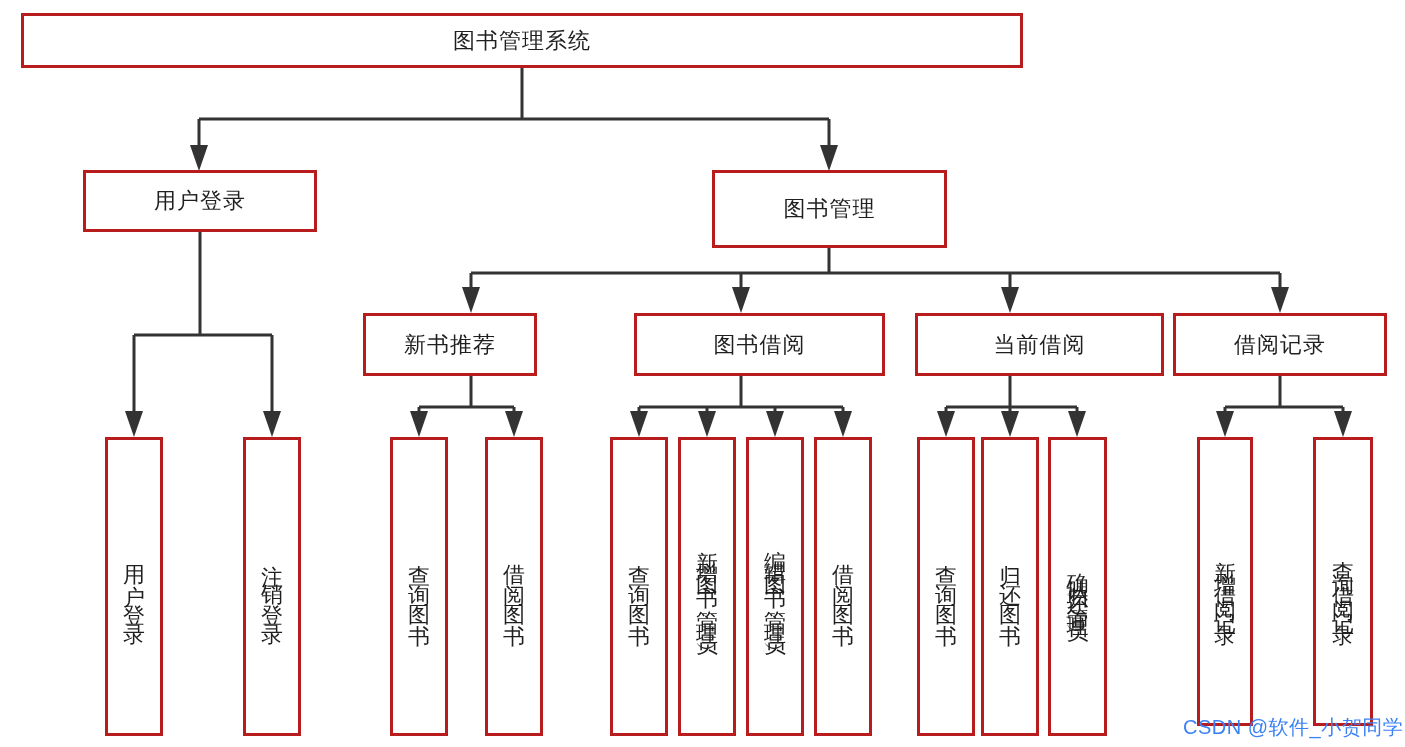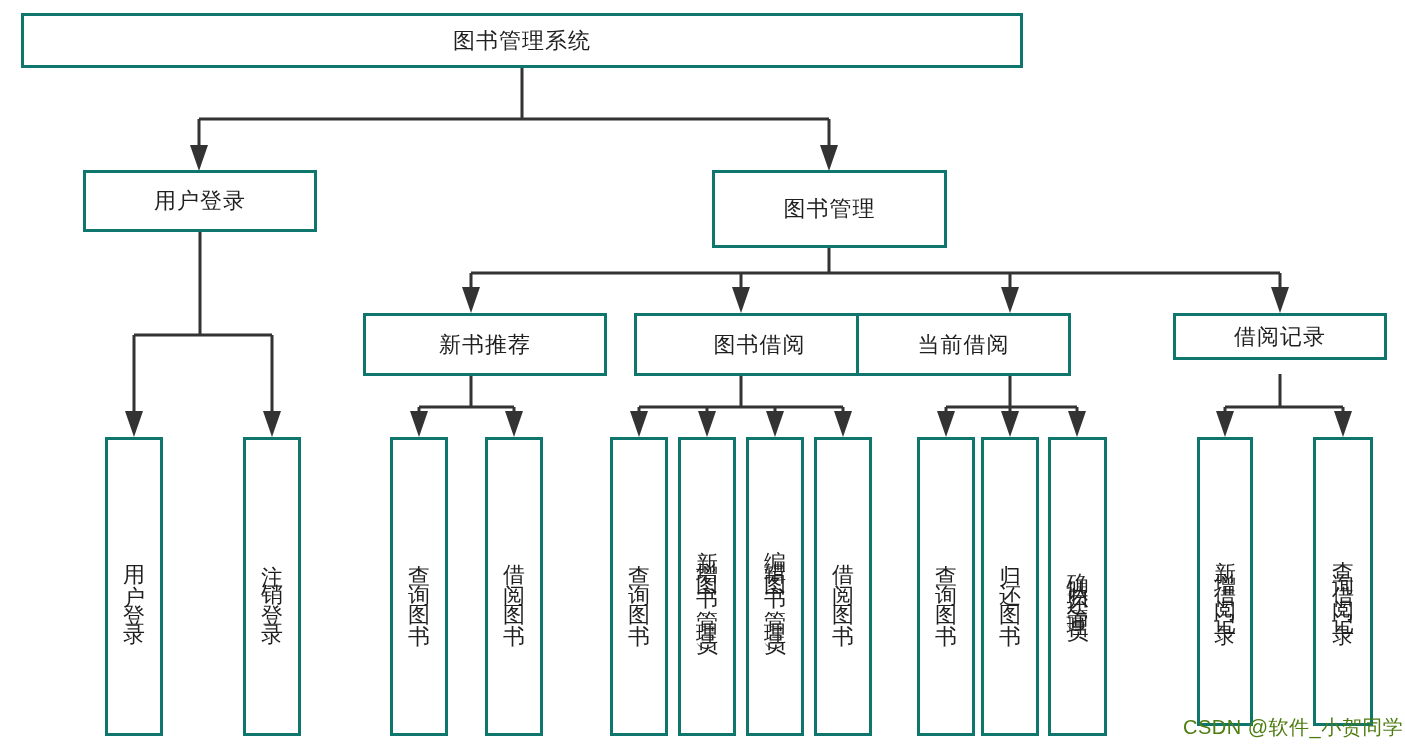--- a/index.html
+++ b/index.html
@@ -4,36 +4,36 @@
 <style>
   html,body{margin:0;padding:0;background:#ffffff;}
   .canvas{
     position:relative;width:1405px;height:747px;background:#ffffff;overflow:hidden;
     font-family:"Liberation Sans","DejaVu Sans",sans-serif;color:#1f1f1f;
   }
   .connector-layer{position:absolute;left:0;top:0;width:1405px;height:747px;}
   .connector-layer path.line{stroke:#333333;stroke-width:3;fill:none;}
   .connector-layer path.arrow{fill:#333333;stroke:none;}
   .box{
-    position:absolute;box-sizing:border-box;border:3px solid #0f766e;background:#ffffff;
+    position:absolute;box-sizing:border-box;border:3px solid #b91c1c;background:#ffffff;
     display:flex;align-items:center;justify-content:center;
   }
   .hbox{font-size:22px;letter-spacing:1px;}
   .vbox{
     font-size:22px;
     writing-mode:vertical-rl;text-orientation:mixed;
     display:flex;align-items:center;justify-content:center;
   }
   .vt-4{letter-spacing:20px;}
   .vt-6{letter-spacing:13px;}
   .vt-8{letter-spacing:12px;}
   .vt-9{letter-spacing:7px;}
   .watermark{
     position:absolute;left:1183px;top:714px;z-index:5;
-    font-size:20px;color:#4d7c0f;letter-spacing:0.5px;white-space:nowrap;
+    font-size:20px;color:#3b82f6;letter-spacing:0.5px;white-space:nowrap;
   }
 </style>
 </head>
 <body>
 
 <div class="canvas">
 
   <svg class="connector-layer" viewBox="0 0 1405 747" xmlns="http://www.w3.org/2000/svg">
 
     <g>
@@ -88,30 +88,30 @@
     <span>图书管理系统</span>
   </div>
 
   <div class="box hbox" style="left:83px;top:170px;width:234px;height:62px">
     <span>用户登录</span>
   </div>
   <div class="box hbox" style="left:712px;top:170px;width:235px;height:78px">
     <span>图书管理</span>
   </div>
 
-  <div class="box hbox" style="left:363px;top:313px;width:244px;height:63px">
+  <div class="box hbox" style="left:363px;top:313px;width:174px;height:63px">
     <span>新书推荐</span>
   </div>
   <div class="box hbox" style="left:634px;top:313px;width:251px;height:63px">
     <span>图书借阅</span>
   </div>
-  <div class="box hbox" style="left:856px;top:313px;width:215px;height:63px">
+  <div class="box hbox" style="left:915px;top:313px;width:249px;height:63px">
     <span>当前借阅</span>
   </div>
-  <div class="box hbox" style="left:1173px;top:313px;width:214px;height:47px">
+  <div class="box hbox" style="left:1173px;top:313px;width:214px;height:63px">
     <span>借阅记录</span>
   </div>
 
   <div class="box vbox vt-4" style="left:105px;top:437px;width:58px;height:299px">
     <span>用户登录</span>
   </div>
   <div class="box vbox vt-4" style="left:243px;top:437px;width:58px;height:299px">
     <span>注销登录</span>
   </div>
   <div class="box vbox vt-4" style="left:390px;top:437px;width:58px;height:299px">

